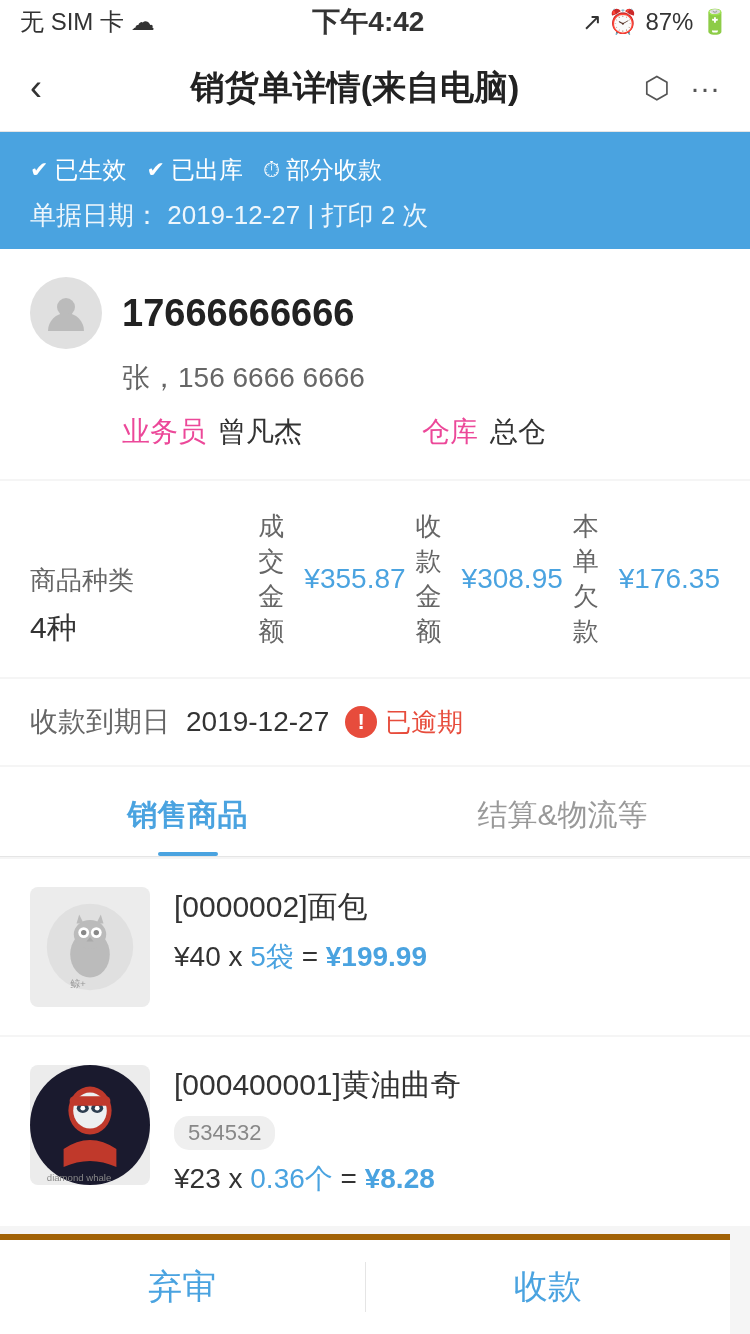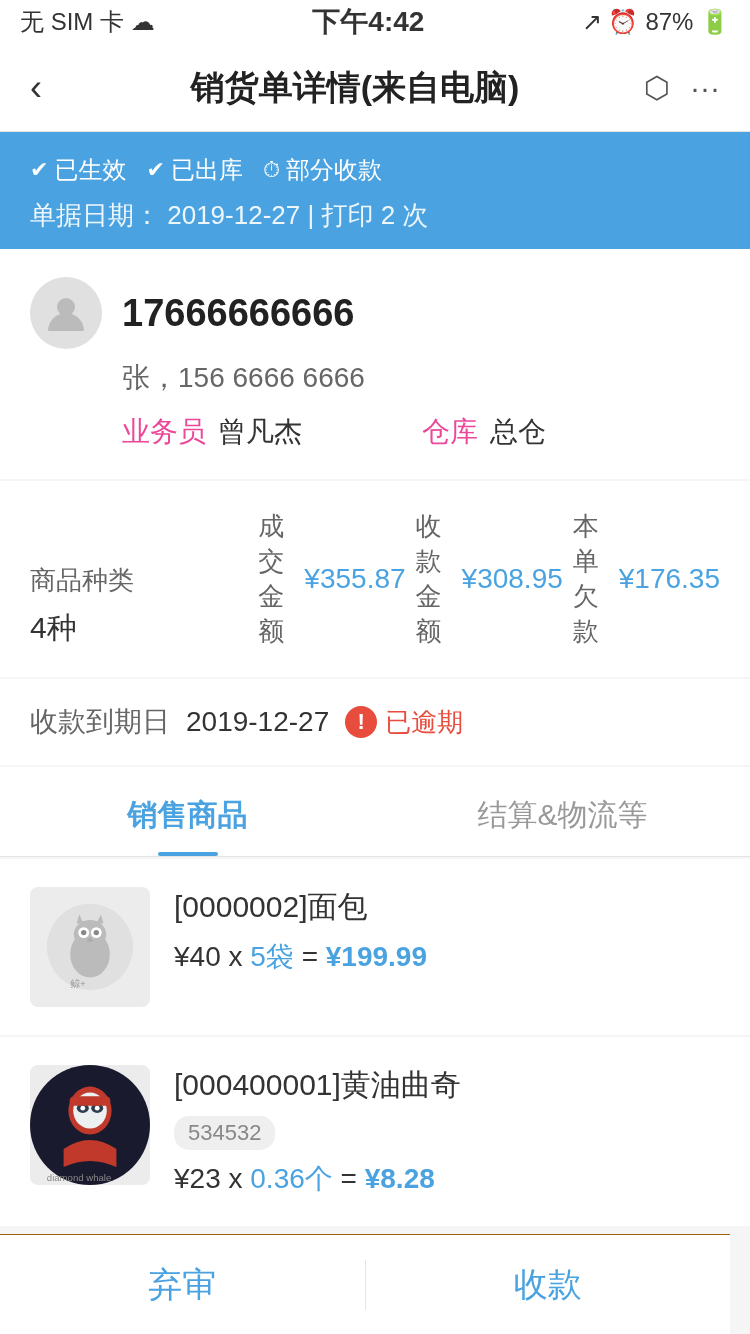--- a/index.html
+++ b/index.html
@@ -290,21 +290,21 @@
     .product-price .total { color: #4aa3e0; font-weight: 600; }
 
     
     .bottom-bar {
       position: fixed;
       bottom: 0;
       left: 0;
       width: 730px;
       height: 100px;
       background: #fff;
-      border-top: 1px solid #a16207;
+      border-top: 6px solid #a16207;
       display: flex;
       align-items: center;
     }
     .bottom-btn {
       flex: 1;
       text-align: center;
       font-size: 34px;
       font-weight: 500;
       cursor: pointer;
       padding: 20px 0;

